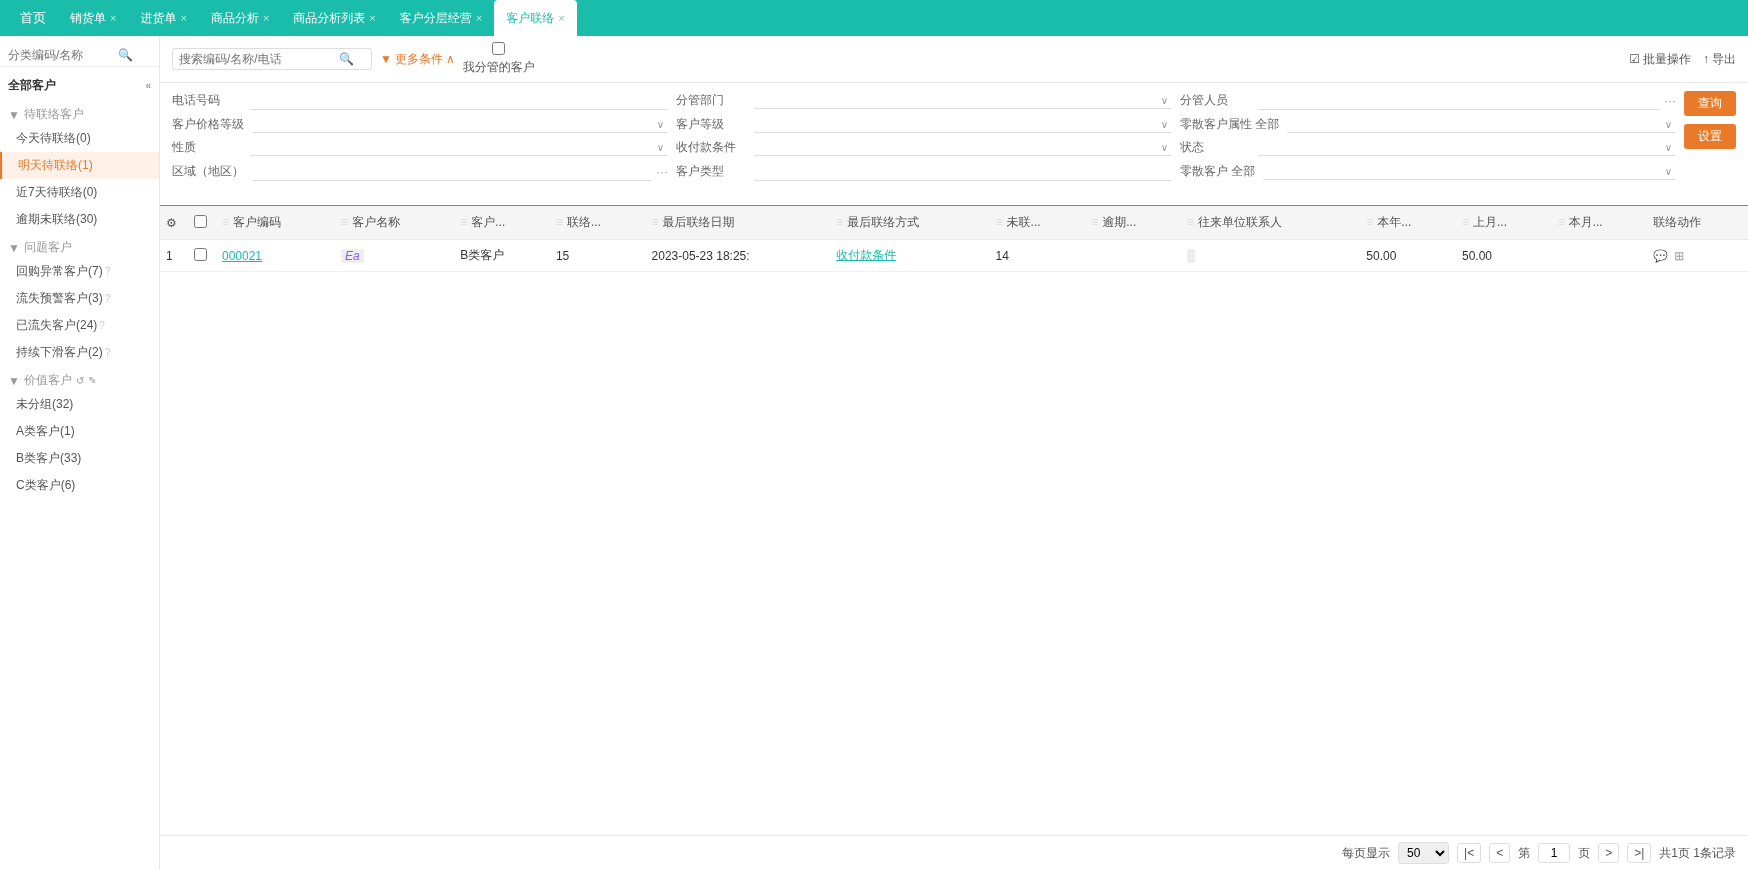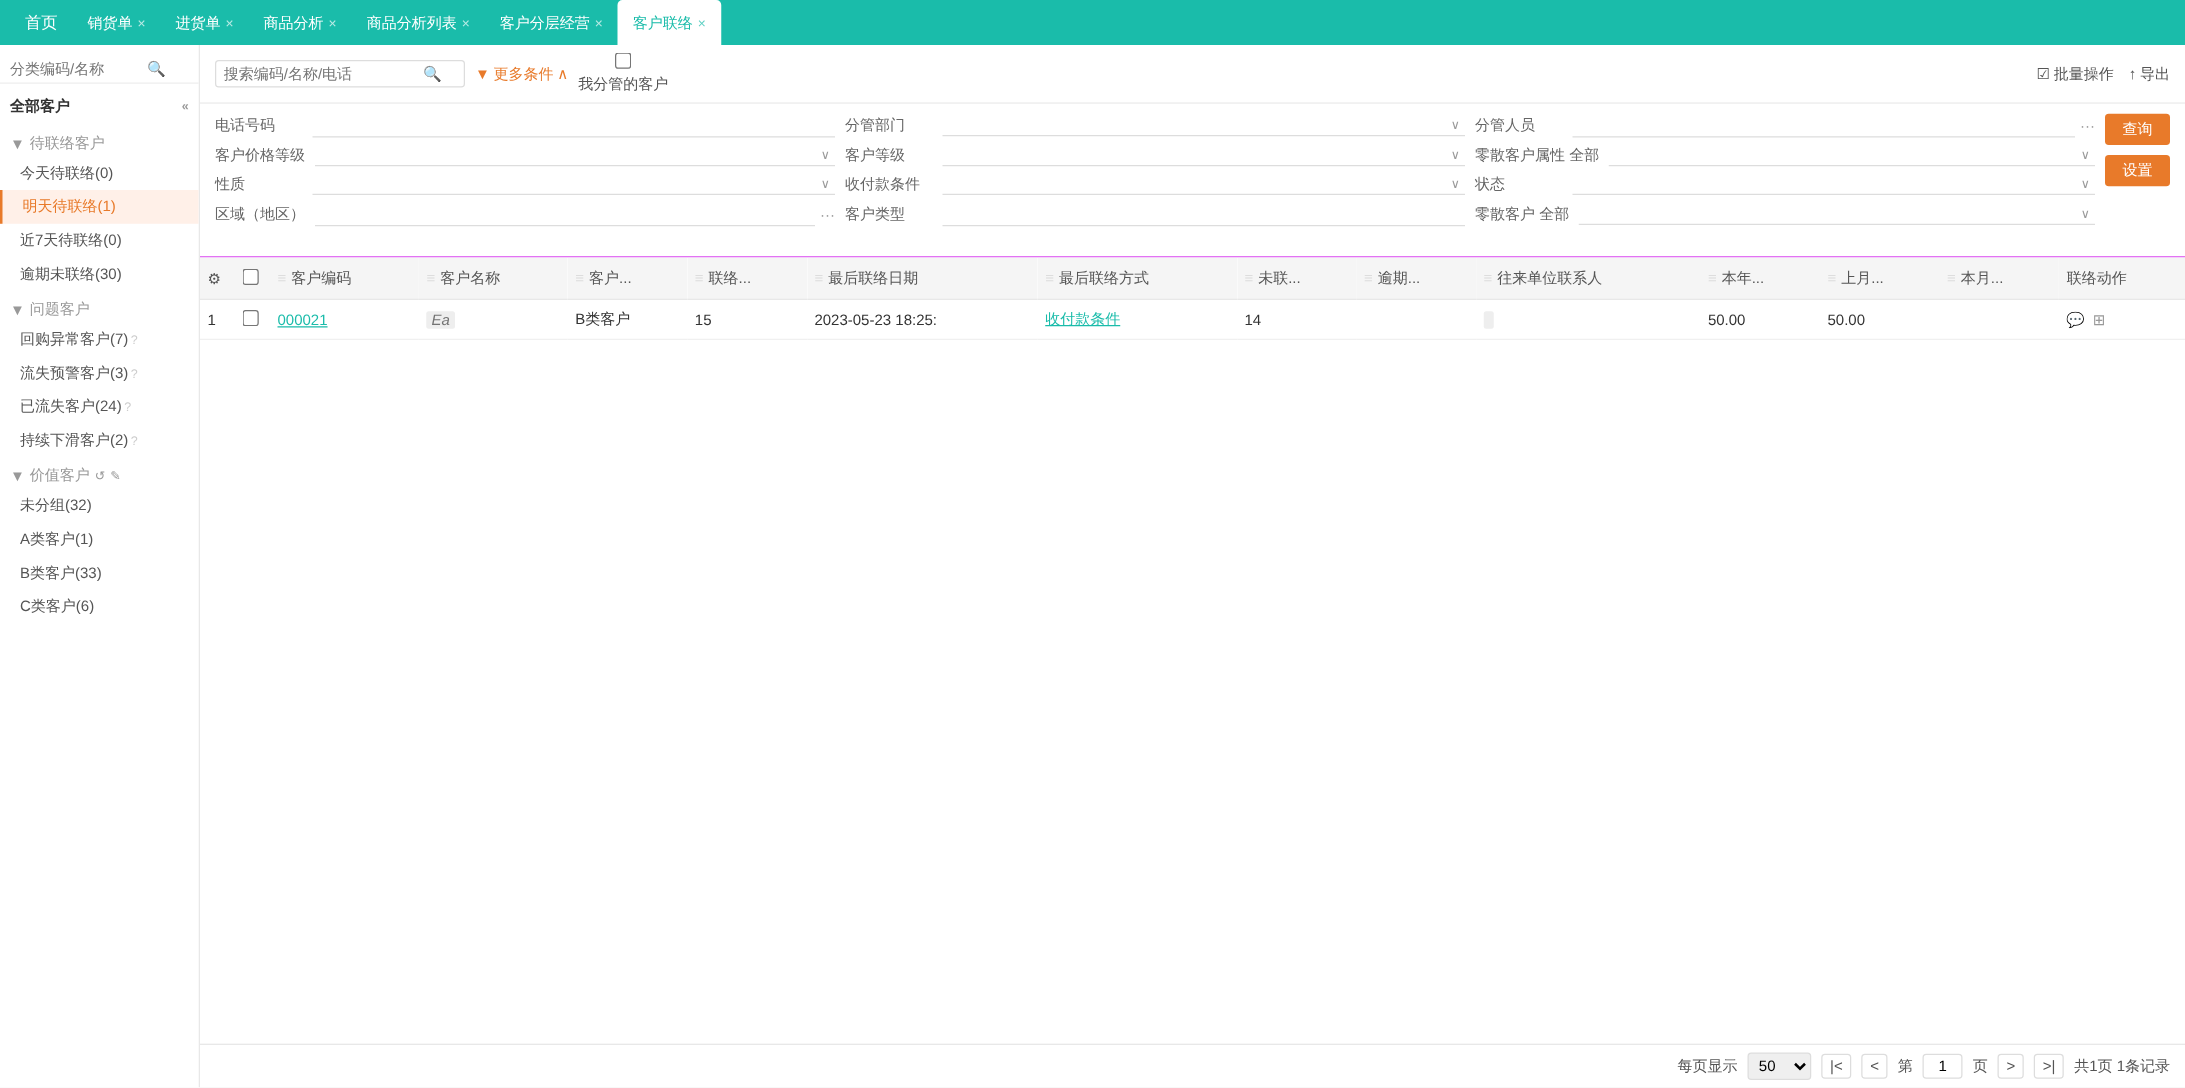--- a/index.html
+++ b/index.html
@@ -70,21 +70,21 @@
     .page-size-select { border: 1px solid #ddd; border-radius: 3px; padding: 2px 4px; font-size: 12px; }
     .page-btn { border: 1px solid #ddd; background: #fff; border-radius: 3px; padding: 2px 6px; cursor: pointer; color: #555; }
     .page-btn:disabled { color: #ccc; cursor: not-allowed; }
     .page-input { border: 1px solid #ddd; border-radius: 3px; width: 32px; text-align: center; padding: 2px; font-size: 12px; }
 
     
     .table-area::-webkit-scrollbar { height: 8px; width: 8px; }
     .table-area::-webkit-scrollbar-track { background: #f0f0f0; }
     .table-area::-webkit-scrollbar-thumb { background: #ccc; border-radius: 4px; }
 
-    .blurred { color: #737373; background: #eee; border-radius: 2px; padding: 0 4px; font-style: italic; }
+    .blurred { color: #8b5cf6; background: #eee; border-radius: 2px; padding: 0 4px; font-style: italic; }
     .filter-actions { display: flex; align-items: flex-start; }
     .filter-fields { flex: 1; }
   </style>
 </head>
 <body>
 
 <div class="top-nav">
   <div class="nav-item">首页</div>
   <div class="nav-item">
     <span>销货单</span><span class="close-x">×</span>

